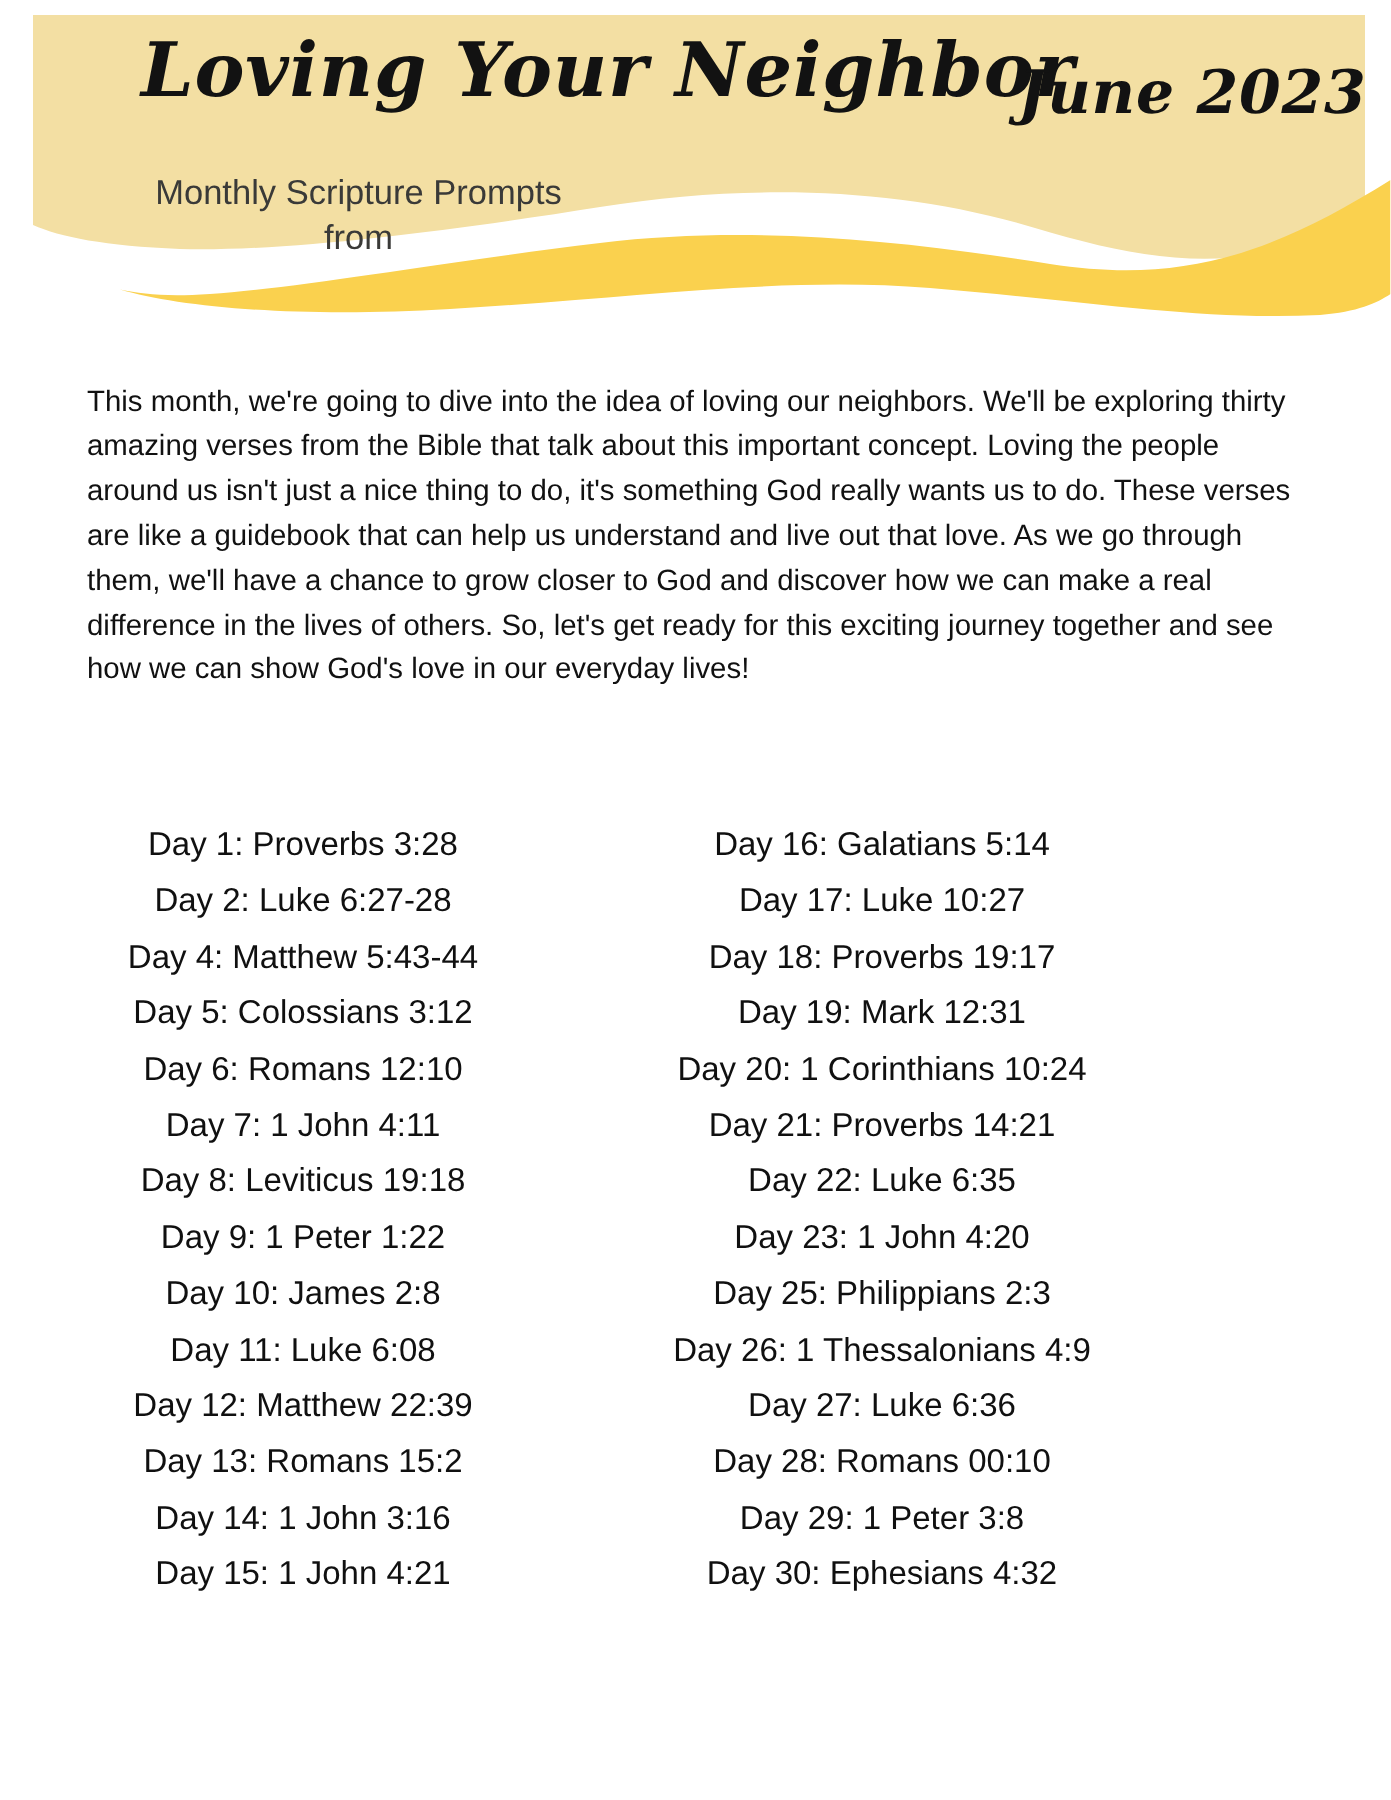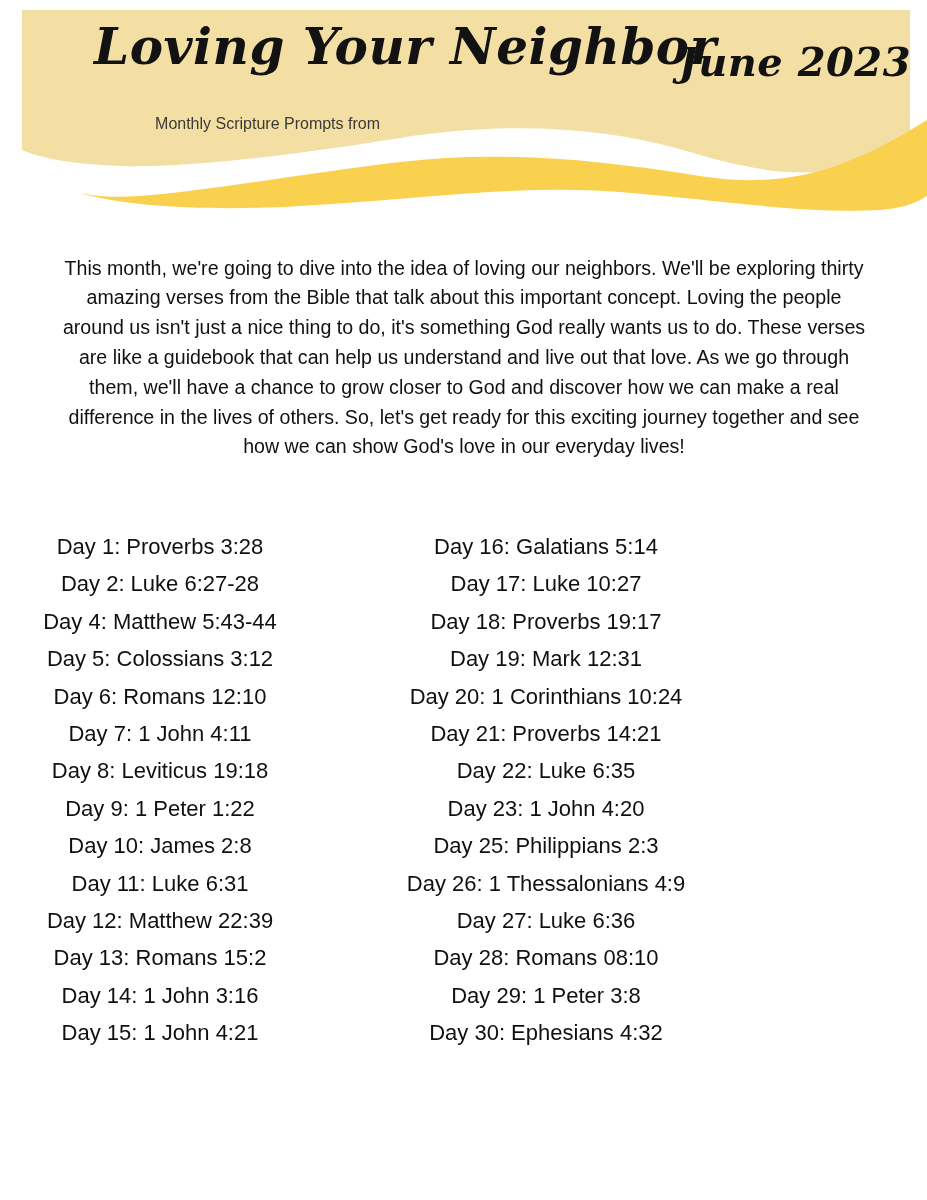--- a/index.html
+++ b/index.html
@@ -67,50 +67,51 @@
     letter-spacing: 0.5px;
     color: #121212;
     white-space: nowrap;
   }
 
   .banner-subtitle {
     position: absolute;
     left: 50px;
     top: 113px;
     width: 282px;
-    text-align: right;
+    text-align: center;
     font-family: "Liberation Sans", sans-serif;
-    font-size: 16px;
+    font-size: 23px;
     line-height: 1.32;
     color: #3a3a38;
   }
   .banner-subtitle .sub-line {
     display: block;
   }
 
   
   #intro-paragraph {
     position: absolute;
     left: 58px;
     top: 234px;
     width: 812px;
-    text-align: center;
+    text-align: left;
     font-family: "Liberation Sans", sans-serif;
     font-size: 19.6px;
     line-height: 1.52;
     color: #111111;
   }
 
   
   #verse-list {
     position: absolute;
     left: 0;
-    top: 528px;
+    top: 544px;
     width: 790px;
     display: flex;
+    justify-content: center;
   }
   .verse-column {
     width: 320px;
     display: flex;
     flex-direction: column;
   }
   #verse-column-left { margin-right: 66px; }
   .verse-item {
     text-align: center;
     font-family: "Liberation Sans", sans-serif;
@@ -161,35 +162,35 @@
   <div class="verse-column" id="verse-column-left">
       <div class="verse-item">Day 1: Proverbs 3:28</div>
       <div class="verse-item">Day 2: Luke 6:27-28</div>
       <div class="verse-item">Day 4: Matthew 5:43-44</div>
       <div class="verse-item">Day 5: Colossians 3:12</div>
       <div class="verse-item">Day 6: Romans 12:10</div>
       <div class="verse-item">Day 7: 1 John 4:11</div>
       <div class="verse-item">Day 8: Leviticus 19:18</div>
       <div class="verse-item">Day 9: 1 Peter 1:22</div>
       <div class="verse-item">Day 10: James 2:8</div>
-      <div class="verse-item">Day 11: Luke 6:31</div>
+      <div class="verse-item">Day 11: Luke 6:08</div>
       <div class="verse-item">Day 12: Matthew 22:39</div>
       <div class="verse-item">Day 13: Romans 15:2</div>
       <div class="verse-item">Day 14: 1 John 3:16</div>
       <div class="verse-item">Day 15: 1 John 4:21</div>
     </div>
   <div class="verse-column" id="verse-column-right">
       <div class="verse-item">Day 16: Galatians 5:14</div>
       <div class="verse-item">Day 17: Luke 10:27</div>
       <div class="verse-item">Day 18: Proverbs 19:17</div>
       <div class="verse-item">Day 19: Mark 12:31</div>
       <div class="verse-item">Day 20: 1 Corinthians 10:24</div>
       <div class="verse-item">Day 21: Proverbs 14:21</div>
       <div class="verse-item">Day 22: Luke 6:35</div>
       <div class="verse-item">Day 23: 1 John 4:20</div>
       <div class="verse-item">Day 25: Philippians 2:3</div>
       <div class="verse-item">Day 26: 1 Thessalonians 4:9</div>
       <div class="verse-item">Day 27: Luke 6:36</div>
-      <div class="verse-item">Day 28: Romans 08:10</div>
+      <div class="verse-item">Day 28: Romans 00:10</div>
       <div class="verse-item">Day 29: 1 Peter 3:8</div>
       <div class="verse-item">Day 30: Ephesians 4:32</div>
     </div>
 </div>
 
 </body></html>

